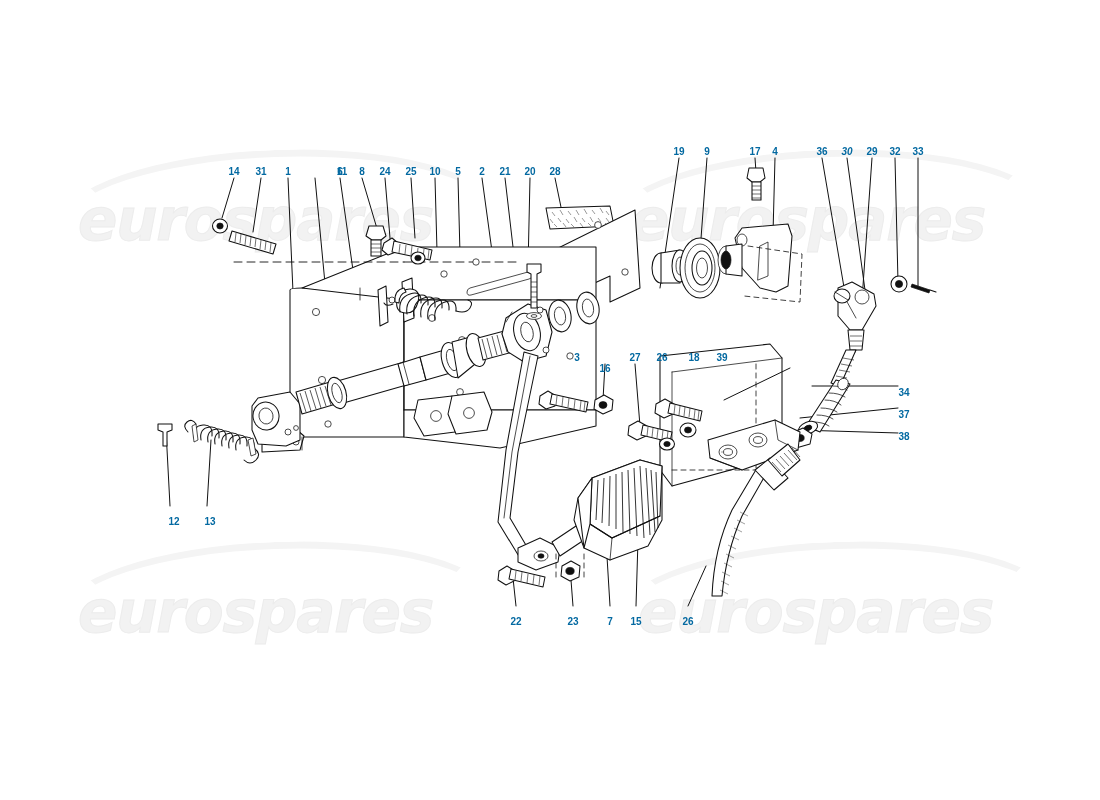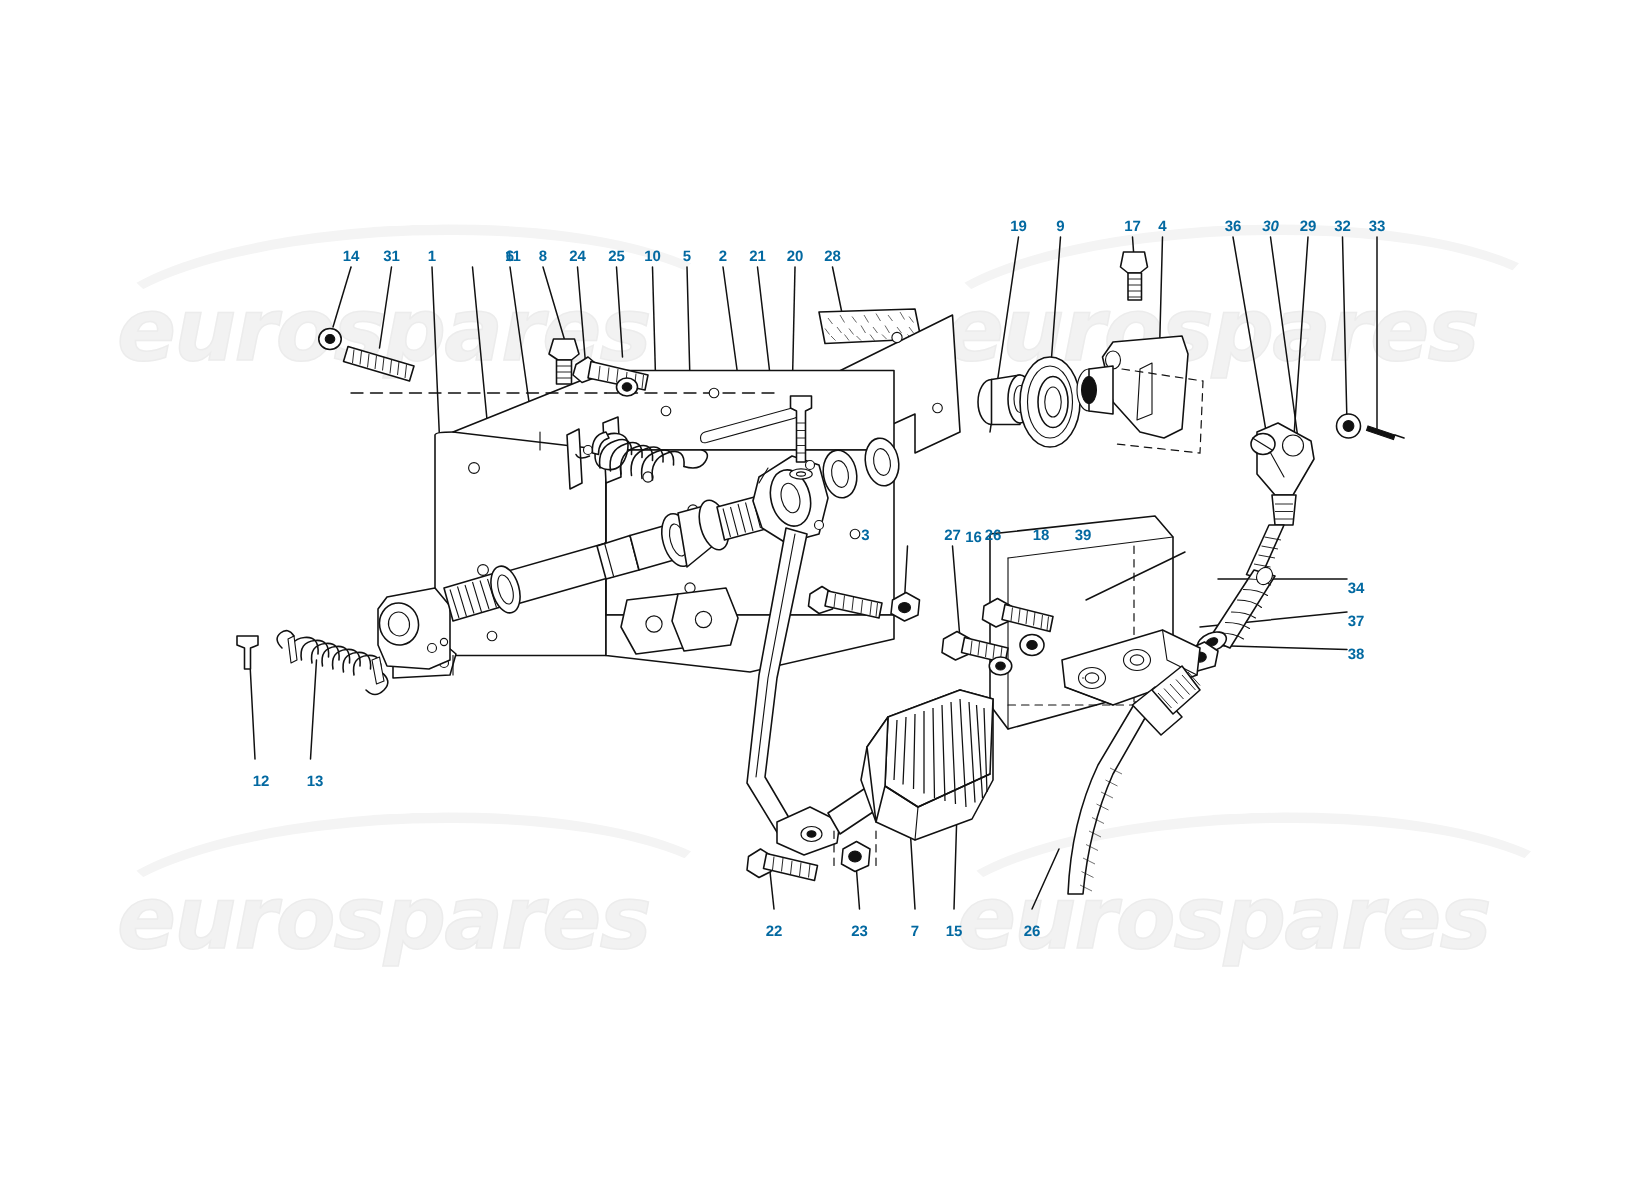--- a/index.html
+++ b/index.html
@@ -528,21 +528,21 @@
       <div class="cal" style="left: 679px; top: 147px;">19</div>
       <div class="cal" style="left: 707px; top: 147px;">9</div>
       <div class="cal" style="left: 755px; top: 147px;">17</div>
       <div class="cal" style="left: 775px; top: 147px;">4</div>
       <div class="cal" style="left: 822px; top: 147px;">36</div>
       <div class="cal" style="left: 847px; top: 147px; font-style: italic;">30</div>
       <div class="cal" style="left: 872px; top: 147px;">29</div>
       <div class="cal" style="left: 895px; top: 147px;">32</div>
       <div class="cal" style="left: 918px; top: 147px;">33</div>
       <div class="cal" style="left: 577px; top: 353px;">3</div>
-      <div class="cal" style="left: 605px; top: 354px; margin-left: 44px;">16</div>
+      <div class="cal" style="left: 605px; top: 364px;">16</div>
       <div class="cal" style="left: 635px; top: 353px;">27</div>
       <div class="cal" style="left: 662px; top: 353px;">26</div>
       <div class="cal" style="left: 694px; top: 353px;">18</div>
       <div class="cal" style="left: 722px; top: 353px;">39</div>
       <div class="cal" style="left: 904px; top: 388px;">34</div>
       <div class="cal" style="left: 904px; top: 410px;">37</div>
       <div class="cal" style="left: 904px; top: 432px;">38</div>
       <div class="cal" style="left: 174px; top: 517px;">12</div>
       <div class="cal" style="left: 210px; top: 517px;">13</div>
       <div class="cal" style="left: 516px; top: 617px;">22</div>

